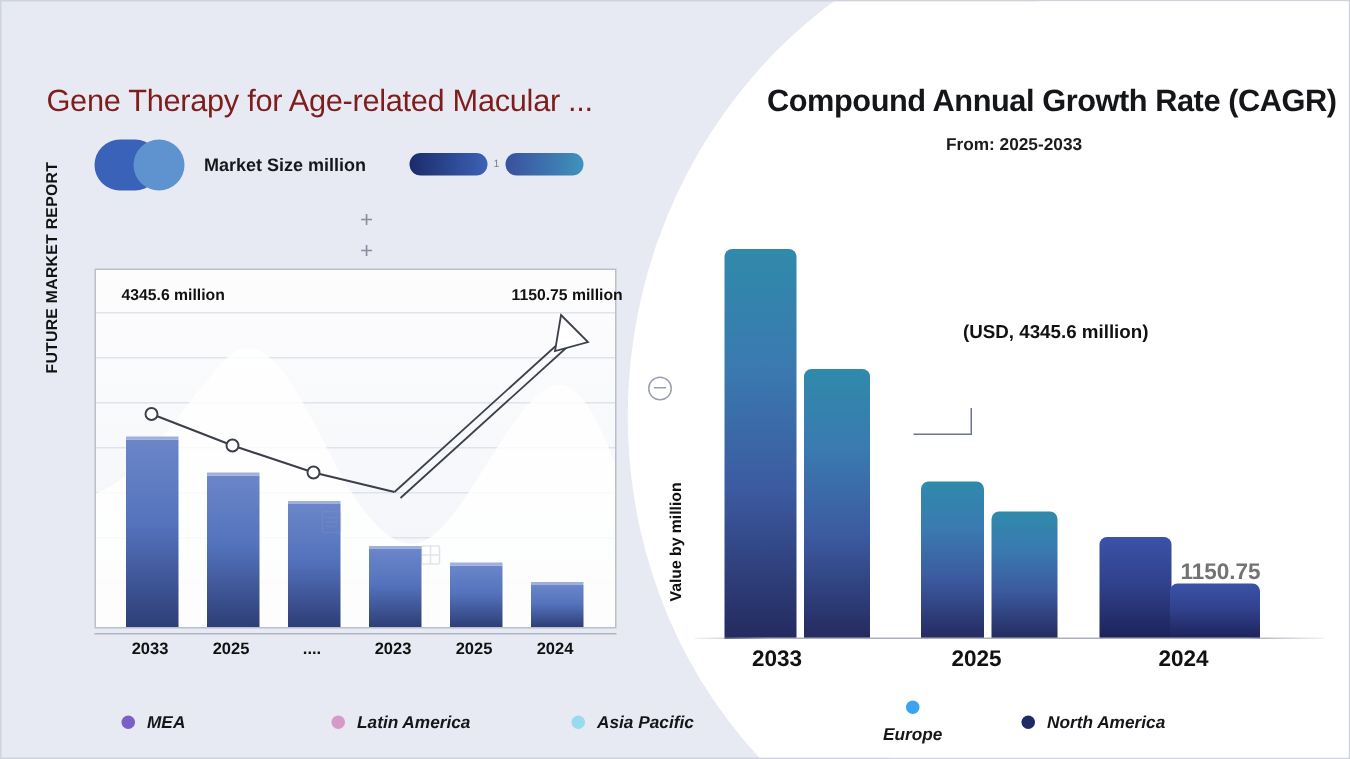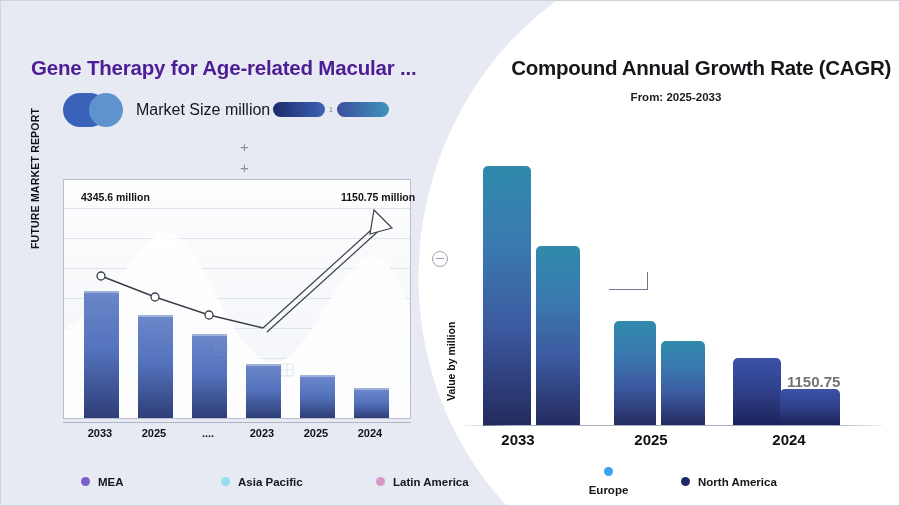--- a/index.html
+++ b/index.html
@@ -33,21 +33,21 @@
   }
   .soft-blob{
     position:absolute;left:430px;top:60px;width:330px;height:400px;
     background:radial-gradient(ellipse at 50% 45%, rgba(255,255,255,.85), rgba(255,255,255,0) 70%);
     pointer-events:none;
   }
 
   
   .title-left{
     position:absolute;left:30px;top:55px;width:420px;
-    font-size:20.5px;font-weight:bold;color:#4c1d95;letter-spacing:-.2px;
+    font-size:20.5px;font-weight:normal;color:#7f1d1d;letter-spacing:-.2px;
   }
   .title-right{
     position:absolute;left:460px;top:55px;width:430px;text-align:right;
     font-size:20.5px;font-weight:bold;color:#15161a;letter-spacing:-.3px;
   }
   .subtitle-right{
     position:absolute;left:460px;top:90px;width:430px;text-align:center;
     font-size:11.5px;font-weight:bold;color:#1b1c20;
   }
 
@@ -55,21 +55,21 @@
   .chip-wrap{position:absolute;left:62px;top:92px;display:flex;align-items:center;gap:11px;}
   .chip-shape{position:relative;width:62px;height:34px;}
   .chip-shape .left{
     position:absolute;left:0;top:0;width:44px;height:34px;border-radius:17px;
     background:#3a62b8;
   }
   .chip-shape .right{
     position:absolute;left:26px;top:0;width:34px;height:34px;border-radius:50%;
     background:#5f93cf;
   }
-  .chip-label{font-size:16px;font-weight:normal;color:#16171b;}
+  .chip-label{font-size:12px;font-weight:bold;color:#16171b;}
 
   .pills{position:absolute;left:272px;top:101px;display:flex;align-items:center;gap:4px;}
   .pill{width:52px;height:15px;border-radius:8px;}
   .pill.a{background:linear-gradient(90deg,#1b2b6b,#3d62b6);}
   .pill.b{background:linear-gradient(90deg,#3b4f9e,#3f93bb);}
   .pill-num{font-size:7px;color:#7a7f8c;}
 
   .plus{position:absolute;color:#8b90a0;font-size:15px;font-weight:300;}
   .plus.p1{left:239px;top:137px;}
   .plus.p2{left:239px;top:158px;}
@@ -153,21 +153,21 @@
   }
   .bracket{
     position:absolute;left:608px;top:271px;width:38px;height:17px;
     border-left:1px solid #6d7490;border-bottom:1px solid #6d7490;
     transform:scaleX(-1);
   }
 
   
   .legend{
     position:absolute;left:80px;top:466px;width:740px;
-    display:flex;align-items:center;
+    display:flex;align-items:center;font-style:italic;
   }
   .leg-item{display:flex;align-items:center;gap:8px;}
   .leg-dot{width:9px;height:9px;border-radius:50%;flex:0 0 auto;}
   .leg-txt{font-size:11.5px;font-weight:bold;color:#15161a;white-space:nowrap;}
 </style>
 </head>
 <body>
 
 <div id="canvas">
 
@@ -269,35 +269,36 @@
     <div class="rbar navy" style="left:317px;width:60px;height:37px;"></div>
   </div>
 
   <div class="bracket"></div>
 
   <div class="xaxis-r"></div>
   <div class="xtick-r" style="left:462px;width:110px;">2033</div>
   <div class="xtick-r" style="left:600px;width:100px;">2025</div>
   <div class="xtick-r" style="left:733px;width:110px;">2024</div>
 
+  <div class="cagr-sub">(USD, 4345.6 million)</div>
   <div class="value-tag">1150.75</div>
 
   <div class="legend">
     <div class="leg-item" style="width:140px;">
       <span class="leg-dot" style="background:#7b5fc4"></span>
       <span class="leg-txt">MEA</span>
     </div>
+    <div class="leg-item" style="width:160px;">
+      <span class="leg-dot" style="background:#d79ac8"></span>
+      <span class="leg-txt">Latin America</span>
+    </div>
     <div class="leg-item" style="width:155px;">
       <span class="leg-dot" style="background:#96dcec"></span>
       <span class="leg-txt">Asia Pacific</span>
     </div>
-    <div class="leg-item" style="width:160px;">
-      <span class="leg-dot" style="background:#d79ac8"></span>
-      <span class="leg-txt">Latin America</span>
-    </div>
     <div class="leg-item" style="width:145px;flex-direction:column;">
       <span class="leg-dot" style="background:#3aa4ef"></span>
       <span class="leg-txt">Europe</span>
     </div>
     <div class="leg-item">
       <span class="leg-dot" style="background:#1e2a62"></span>
       <span class="leg-txt">North America</span>
     </div>
   </div>
 

